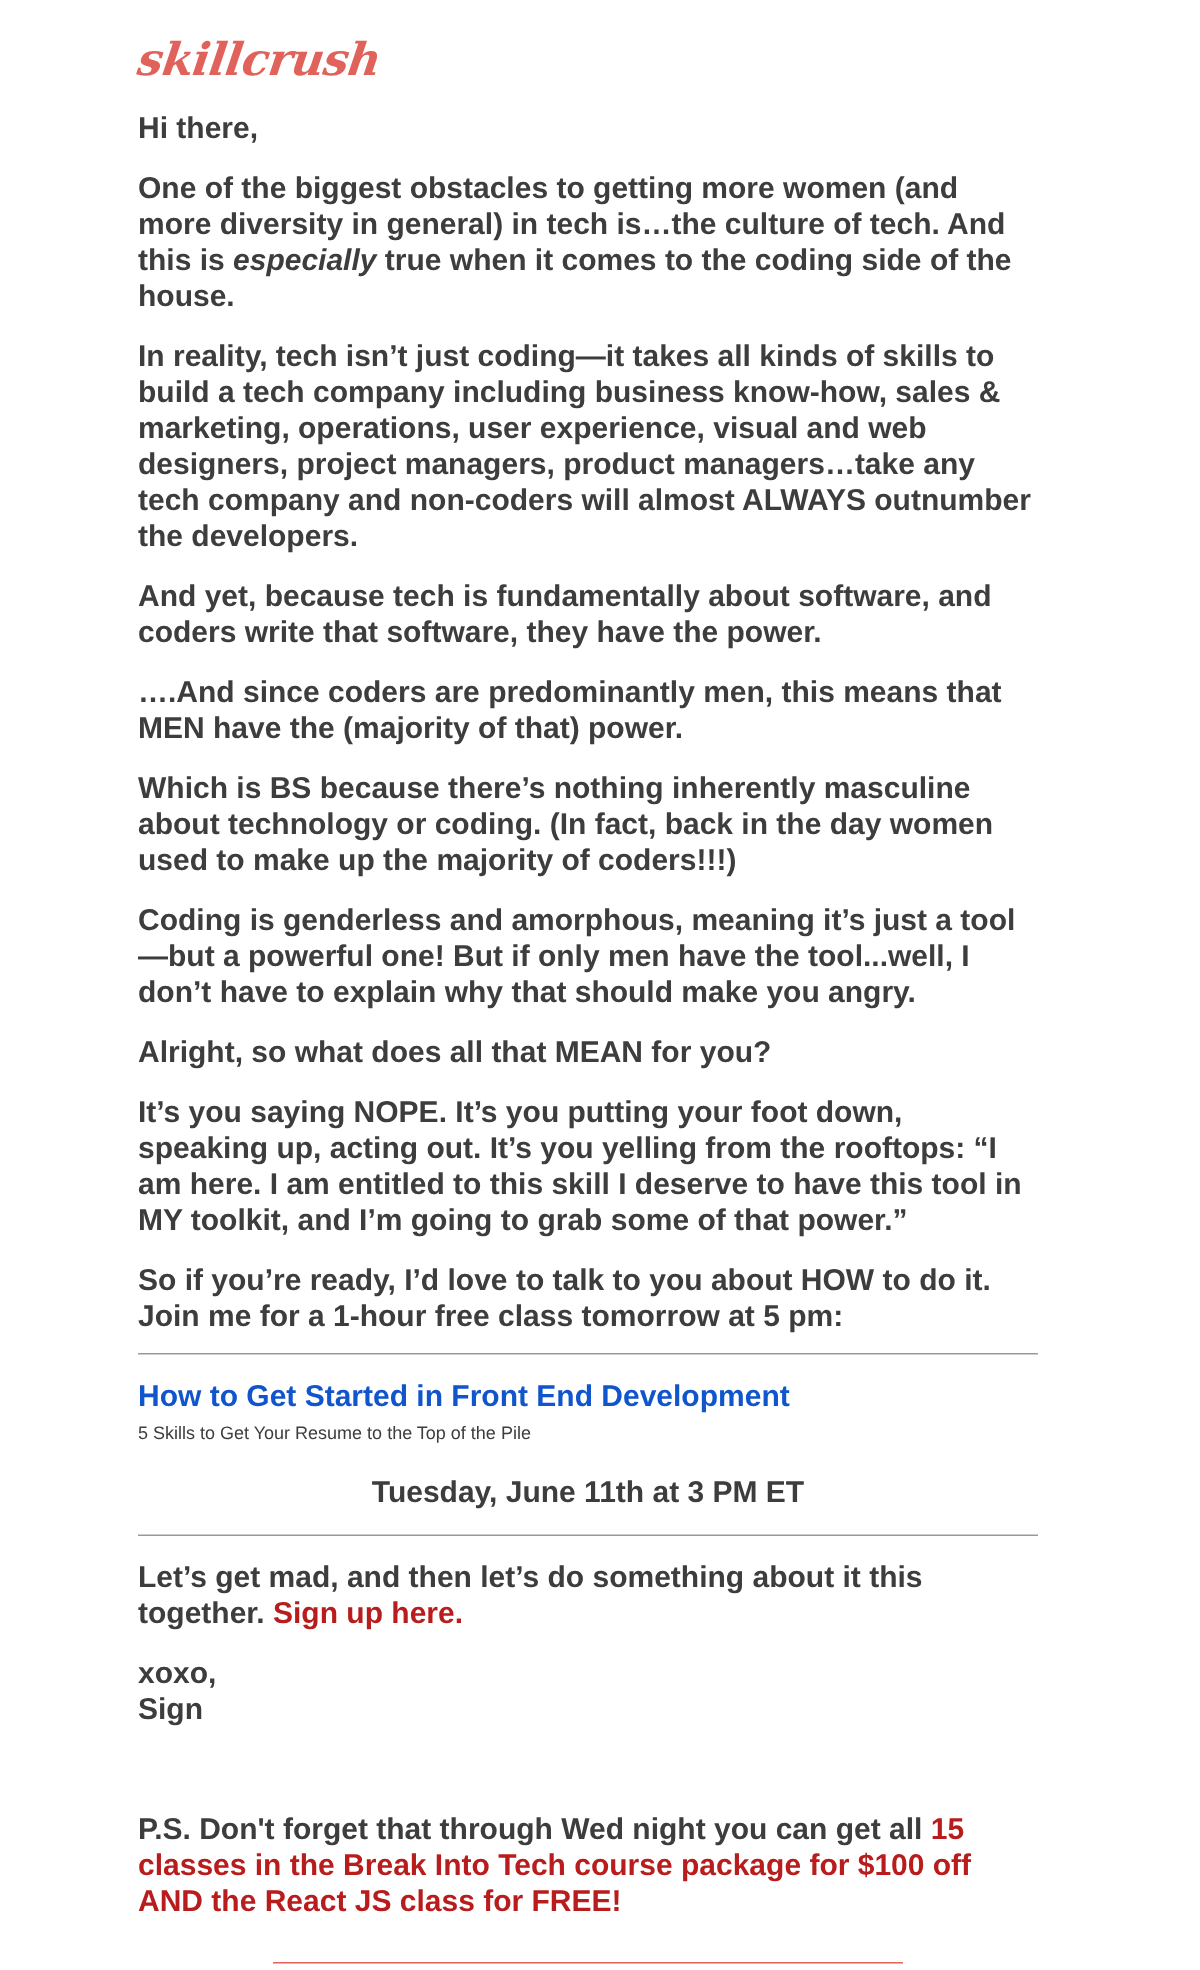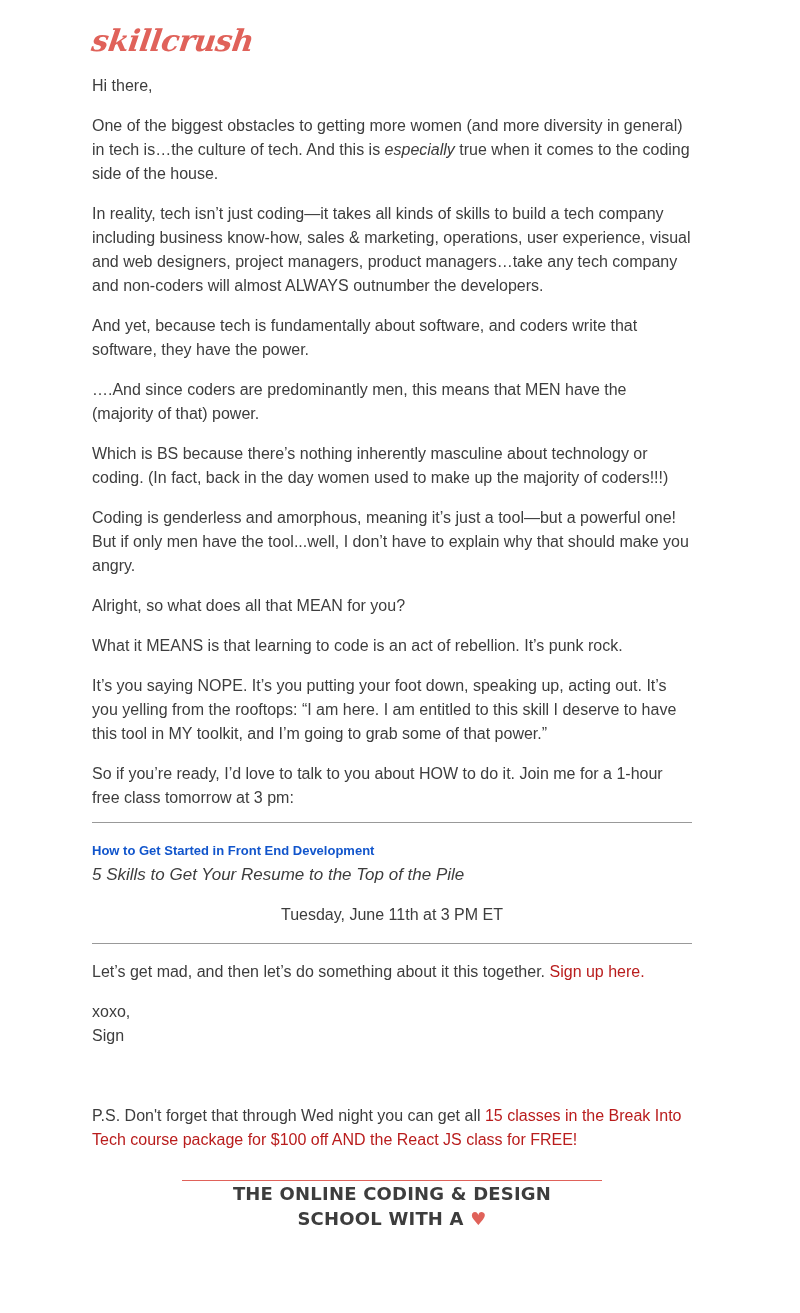--- a/index.html
+++ b/index.html
@@ -24,46 +24,46 @@
       color: #e0625a;
       letter-spacing: -0.5px;
       line-height: 38px;
       height: 38px;
       margin: 0 0 14px 0;
       display: inline-block;
       transform: skewX(-8deg);
     }
     p {
       margin: 0 0 16px 0;
-      font-size: 16px;
+      font-size: 20px;
       line-height: 24px;
+      font-weight: bold;
     }
     p.greeting { margin-bottom: 16px; }
     em { font-style: italic; }
     a {
       color: #b91c1c;
       text-decoration: none;
     }
     hr.rule {
       border: 0;
       border-top: 1px solid #999999;
       margin: 12px 0 16px 0;
       height: 0;
     }
     .event-title {
       display: block;
       font-weight: bold;
       color: #1155cc;
-      font-size: 13px;
+      font-size: 20px;
       line-height: 24px;
     }
     .event-subtitle {
       display: block;
-      font-style: italic;
-      font-size: 17px;
+      font-size: 12px;
       line-height: 24px;
       margin-bottom: 16px;
     }
     .event-date { margin-bottom: 0; text-align: center; }
     .sig { margin-bottom: 56px; }
     .footer {
       width: 420px;
       margin: 28px 0 12px 90px;
       border-top: 1px solid #e0625a;
       text-align: center;
@@ -91,23 +91,22 @@
   <p class="greeting">Hi there,</p>
 
   <p><span>One of the biggest obstacles to getting more women  (and more diversity in general) in tech is…the culture of tech. And this is </span><em>especially</em><span> true when it comes to the coding side of the house.</span></p>
 
   <p>In reality, tech isn’t just coding—it takes all kinds of skills to build a tech company including business know-how, sales &amp; marketing, operations, user experience, visual and web designers, project managers, product managers…take any tech company and non-coders will almost ALWAYS outnumber the developers.</p>
   <p>And yet, because tech is fundamentally about software, and coders write that software, they have the power.</p>
   <p>….And since coders are predominantly men, this means that MEN have the (majority of that) power.</p>
   <p>Which is BS because there’s nothing inherently masculine about technology or coding. (In fact, back in the day women used to make up the majority of coders!!!)</p>
   <p>Coding is genderless and amorphous, meaning it’s just a tool—but a powerful one! But if only men have the tool...well, I don’t have to explain why that should make you angry.</p>
   <p>Alright, so what does all that MEAN for you?</p>
-  <p>What it MEANS is that learning to code is an act of rebellion. It’s punk rock.</p>
   <p>It’s you saying NOPE. It’s you putting your foot down, speaking up, acting out. It’s you yelling from the rooftops: “I am here. I am entitled to this skill I deserve to have this tool in MY toolkit, and I’m going to grab some of that power.”</p>
-  <p style="margin-bottom:0;">So if you’re ready, I’d love to talk to you about HOW to do it. Join me for a 1-hour free class tomorrow at 3 pm:</p>
+  <p style="margin-bottom:0;">So if you’re ready, I’d love to talk to you about HOW to do it. Join me for a 1-hour free class tomorrow at 5 pm:</p>
 
   <hr class="rule">
 
   <div>
     <a class="event-title">How to Get Started in Front End Development</a>
     <span class="event-subtitle">5 Skills to Get Your Resume to the Top of the Pile</span>
     <p class="event-date">Tuesday, June 11th at 3 PM ET</p>
   </div>
 
   <hr class="rule" style="margin-top:16px;margin-bottom:16px;">

